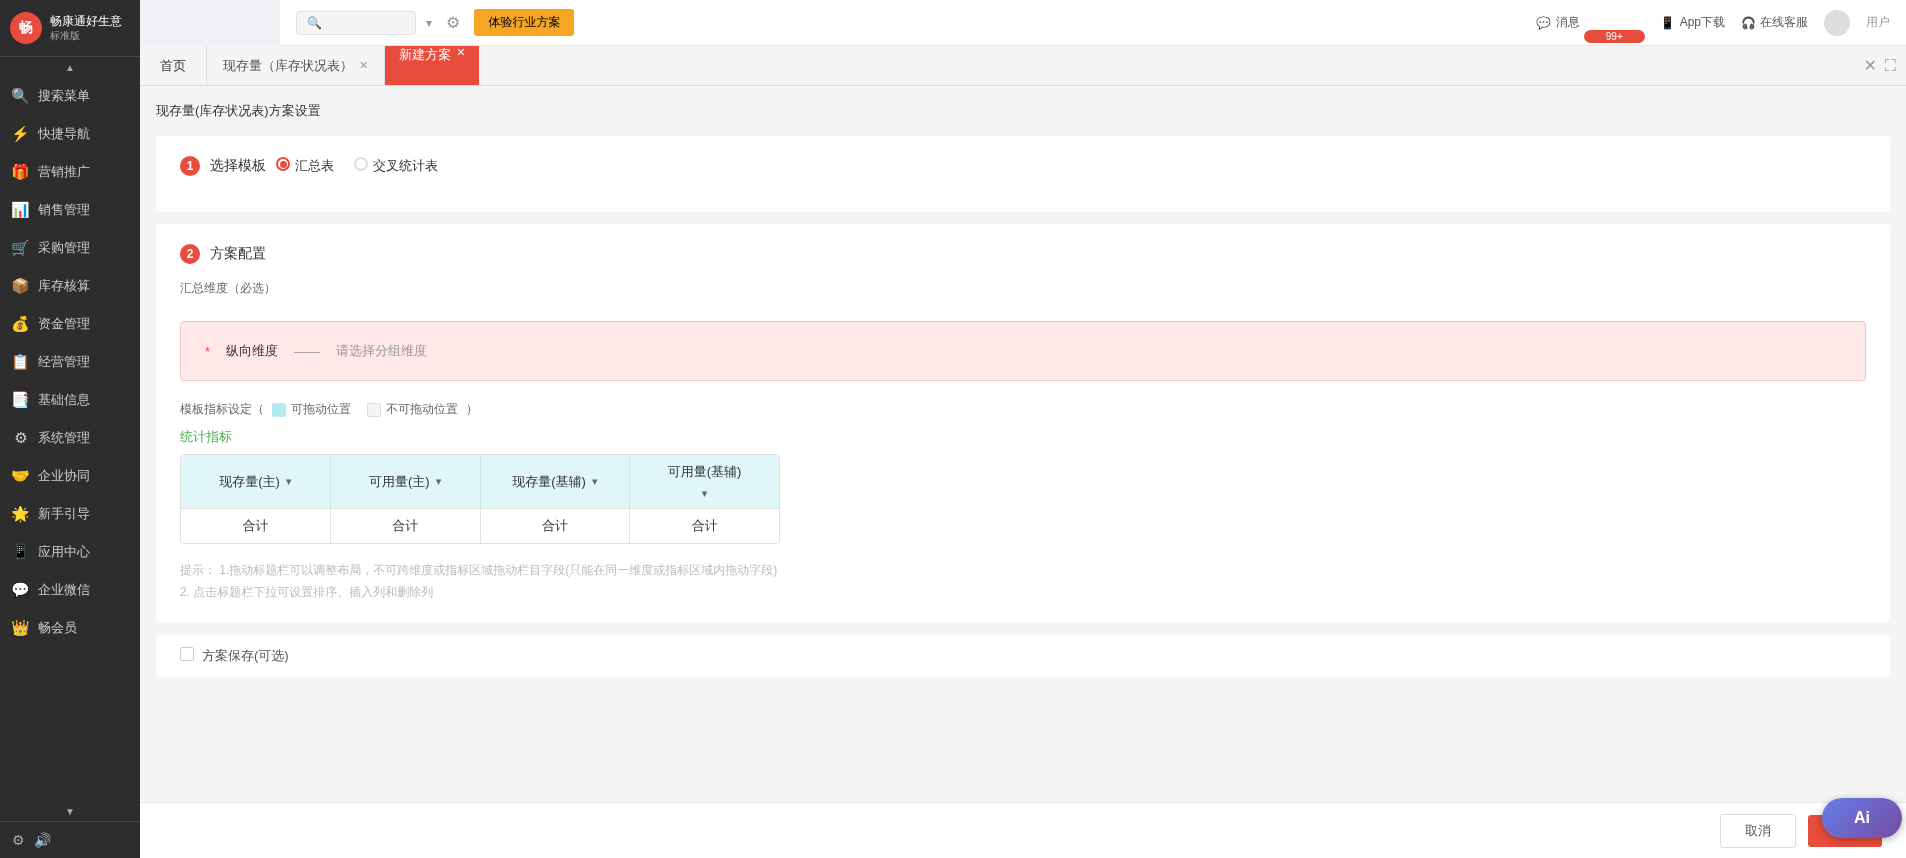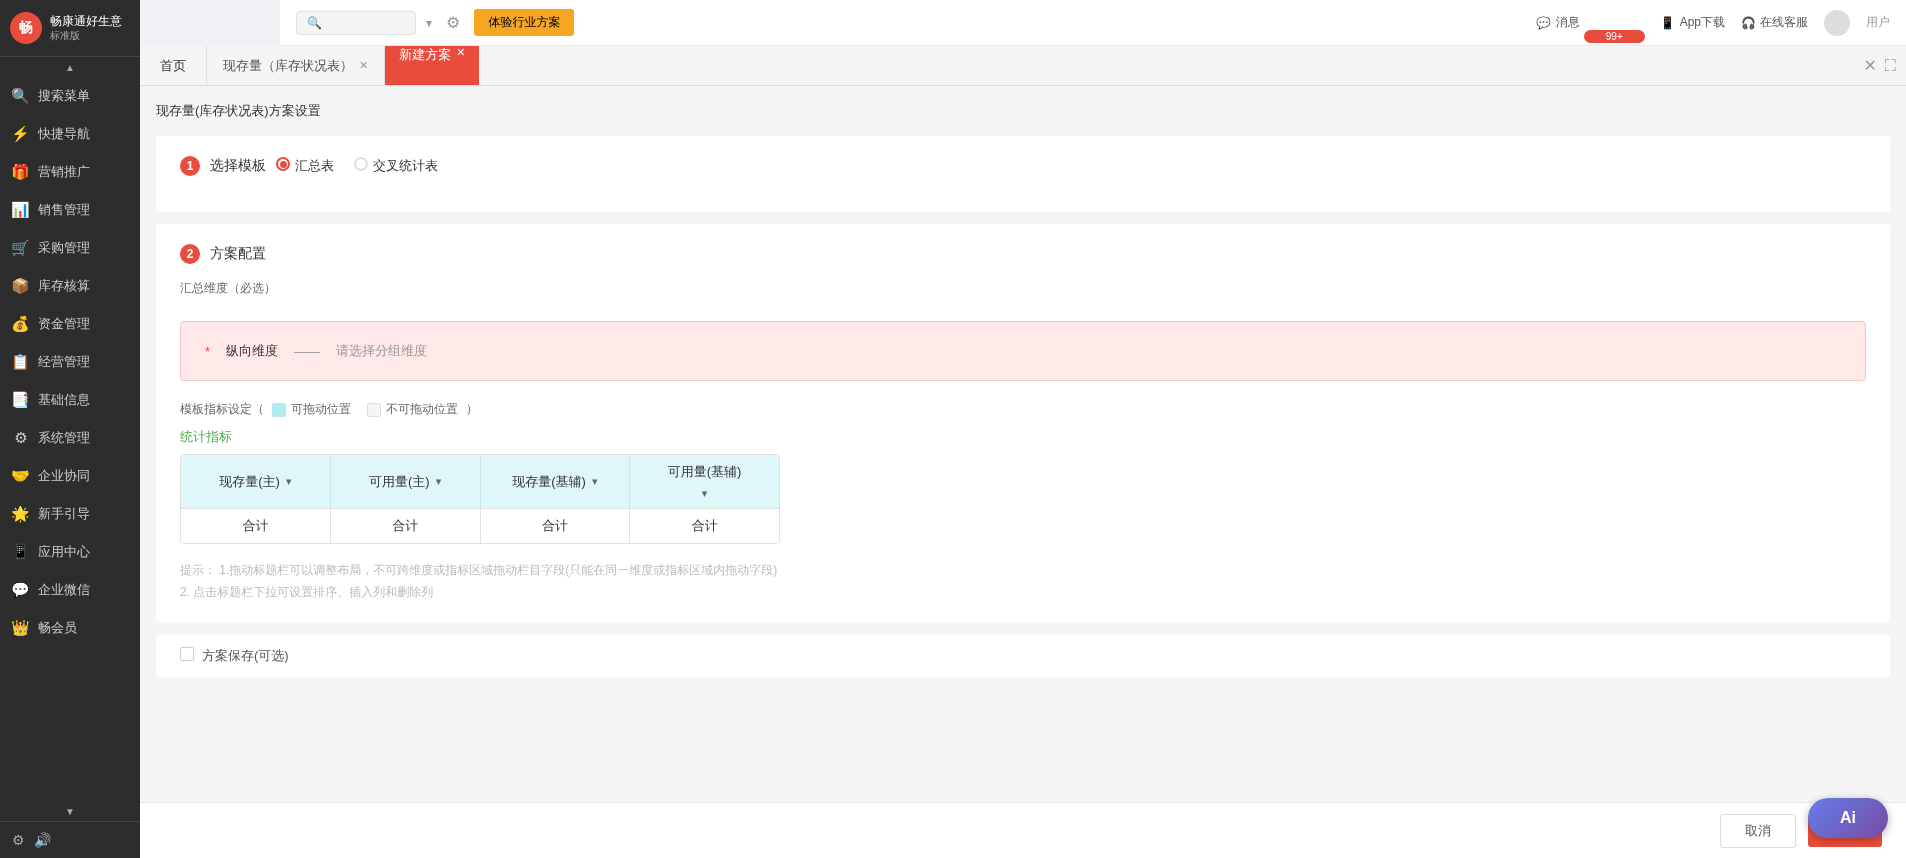--- a/index.html
+++ b/index.html
@@ -275,21 +275,21 @@
       border-radius: 3px;
       font-size: 13px;
       color: #fff;
       cursor: pointer;
     }
 
     
     .ai-float-btn {
       position: fixed;
       bottom: 20px;
-      right: 18px;
+      right: 4px;
       width: 80px; height: 40px;
       background: linear-gradient(135deg, #667eea, #764ba2);
       border-radius: 20px;
       display: flex; align-items: center; justify-content: center;
       color: white; font-size: 16px; font-weight: bold;
       cursor: pointer;
       box-shadow: 0 2px 8px rgba(0,0,0,0.3);
     }
   </style>
 </head>

